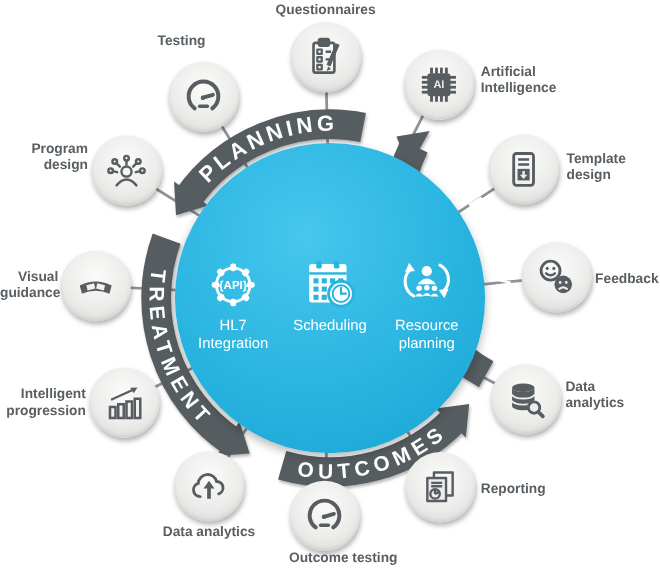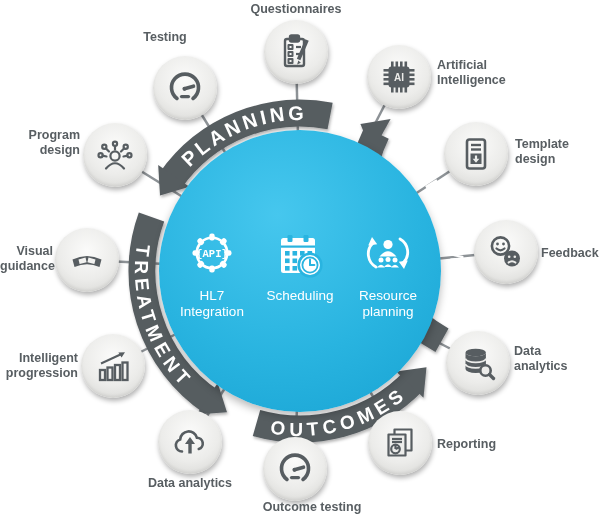--- a/index.html
+++ b/index.html
@@ -12,21 +12,21 @@
   .platform-circle{
     position:absolute;left:159px;top:130px;width:282px;height:282px;border-radius:50%;
     background:radial-gradient(circle at 42% 30%, #46c7ee 0%, #29b4e0 55%, #17a2d2 100%);
     box-shadow:0 4px 9px rgba(0,0,0,.28);
   }
   .center-title{position:absolute;left:159px;top:141px;width:282px;text-align:center;color:#fff;}
   .center-title .t1{font-size:33px;font-weight:bold;letter-spacing:1px;}
   .center-title .t2{font-size:29px;font-weight:bold;margin-top:3px;}
   .core{position:absolute;left:168px;top:229px;width:264px;display:flex;}
   .core-item{flex:1;text-align:center;color:#fff;}
-  .core-icon{height:54px;display:flex;align-items:flex-start;justify-content:center;font-family:Liberation Mono, monospace;}
+  .core-icon{height:54px;display:flex;align-items:flex-end;justify-content:center;}
   .core-label{margin-top:5px;font-size:13.5px;line-height:1.22;}
   
   .sat{
     position:absolute;width:64px;height:64px;border-radius:50%;
     background:radial-gradient(circle at 50% 36%, #fbfbfa 0%, #ececea 55%, #d3d3d0 100%);
     box-shadow:1px 3px 5px rgba(0,0,0,.3), inset 0 -2px 3px rgba(0,0,0,.07);
     display:flex;align-items:center;justify-content:center;text-align:center;
   }
   .sat-label{
     position:absolute;font-size:12.5px;font-weight:bold;color:#585e62;line-height:1.18;

